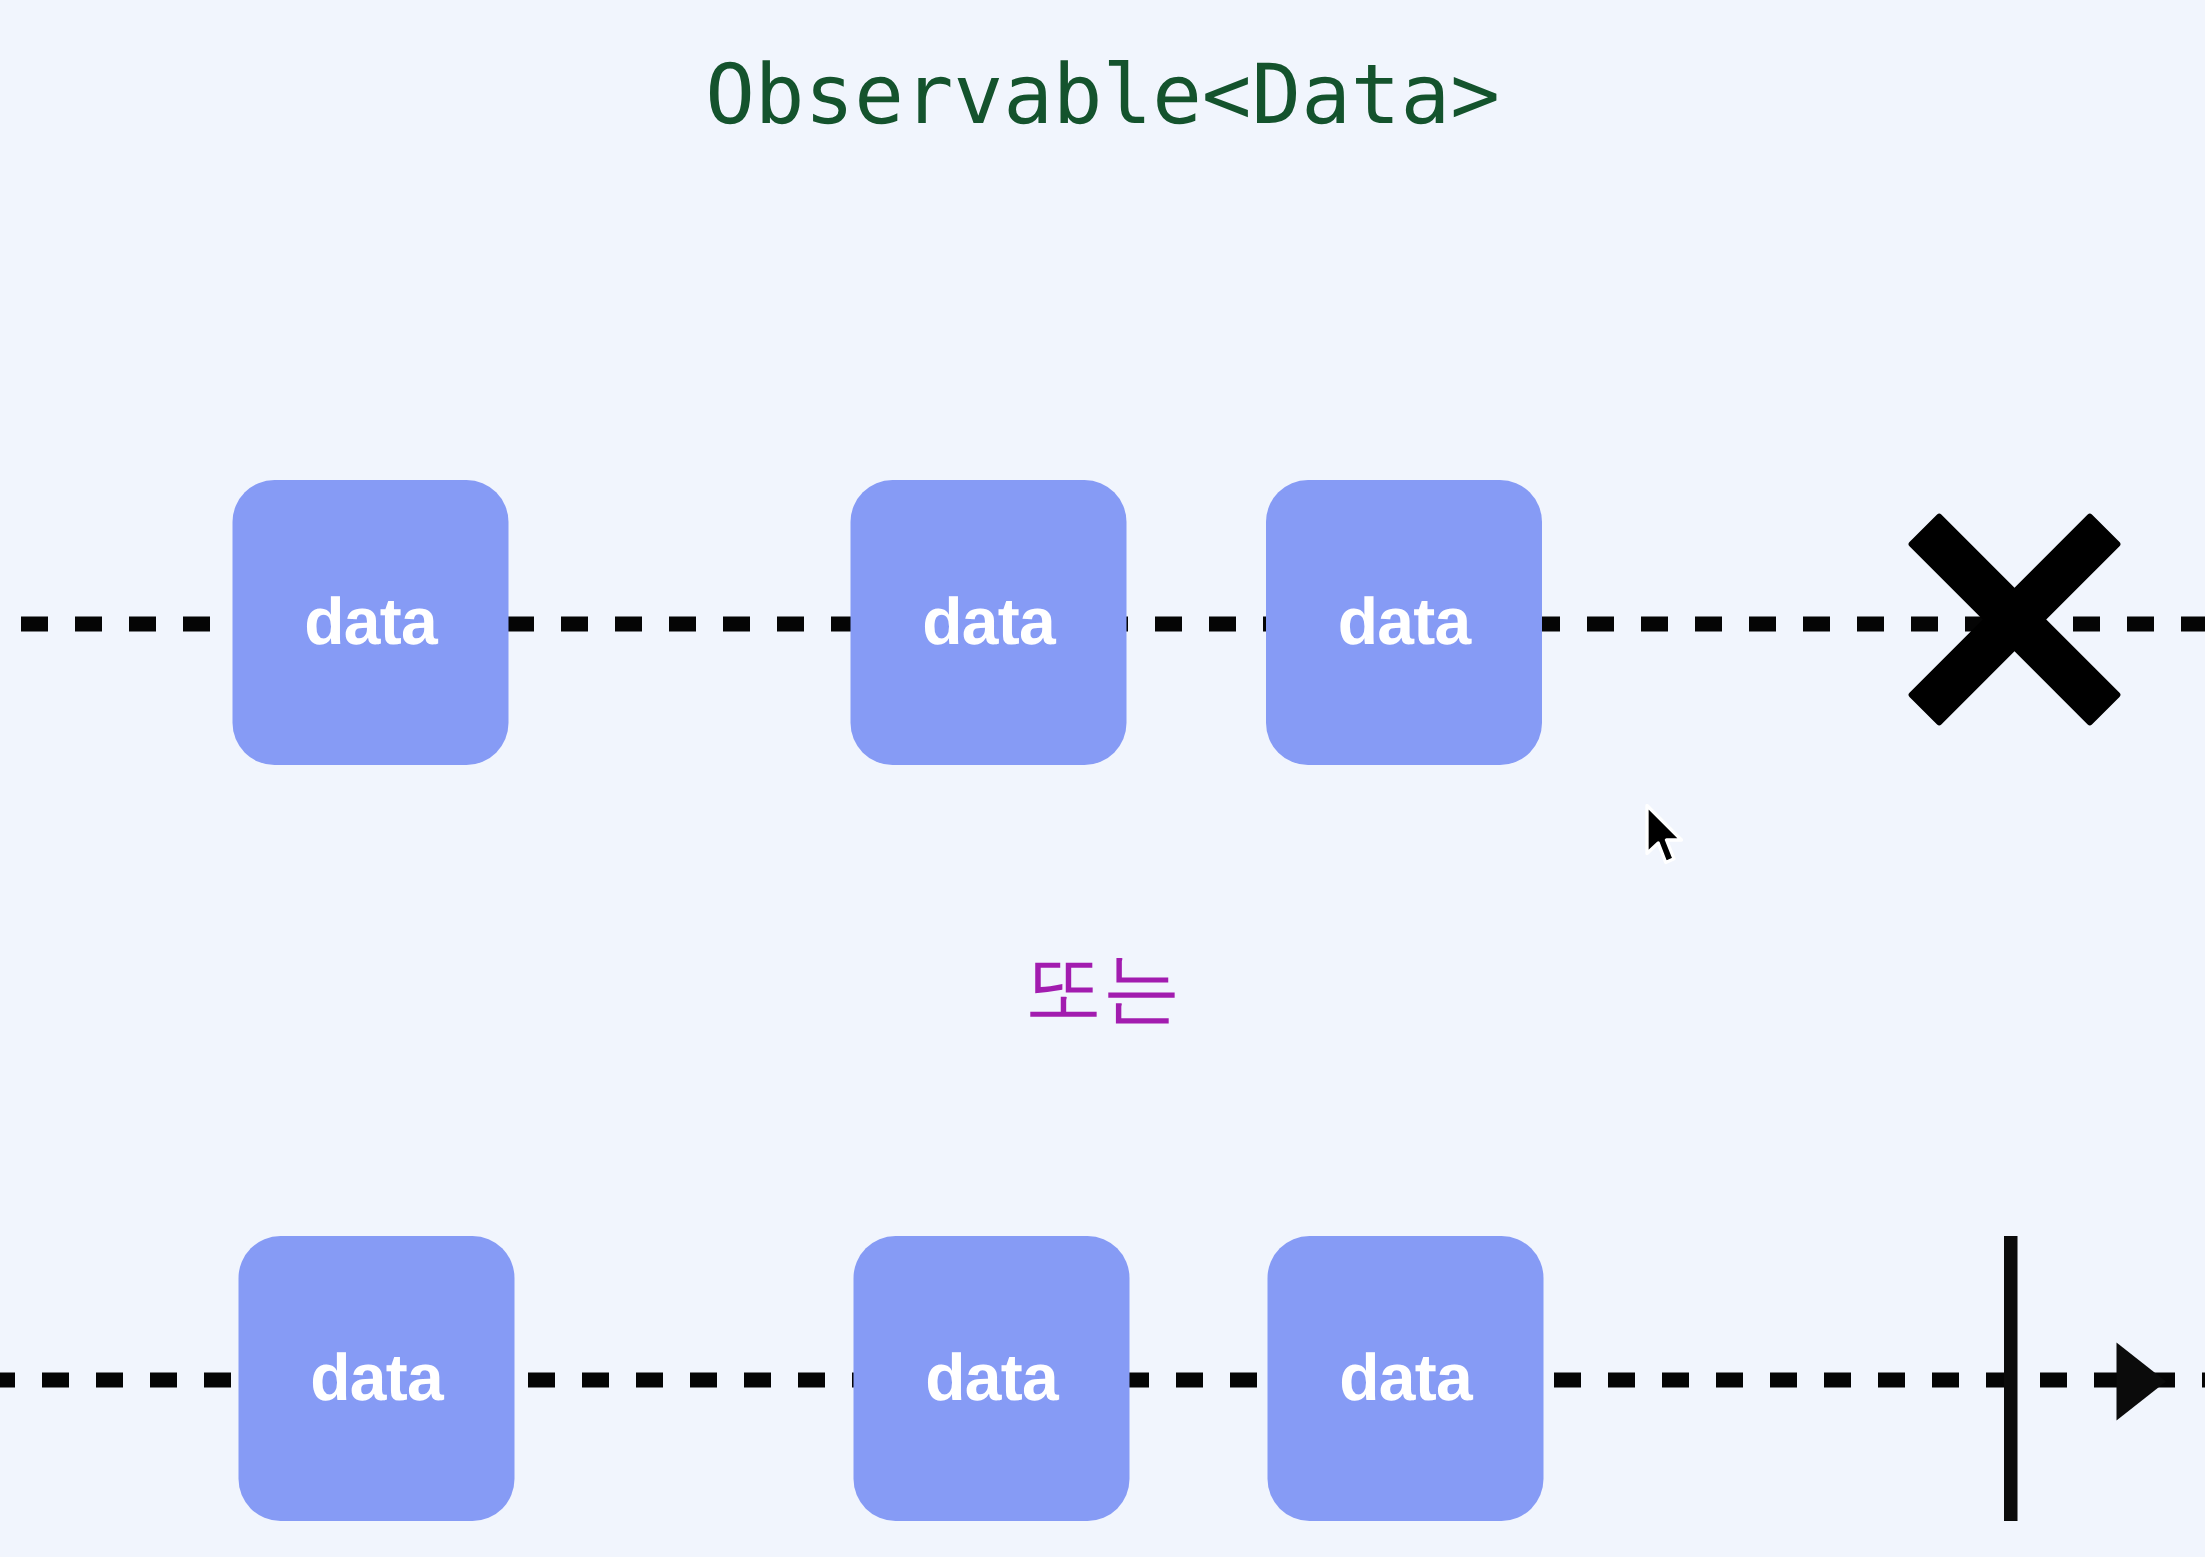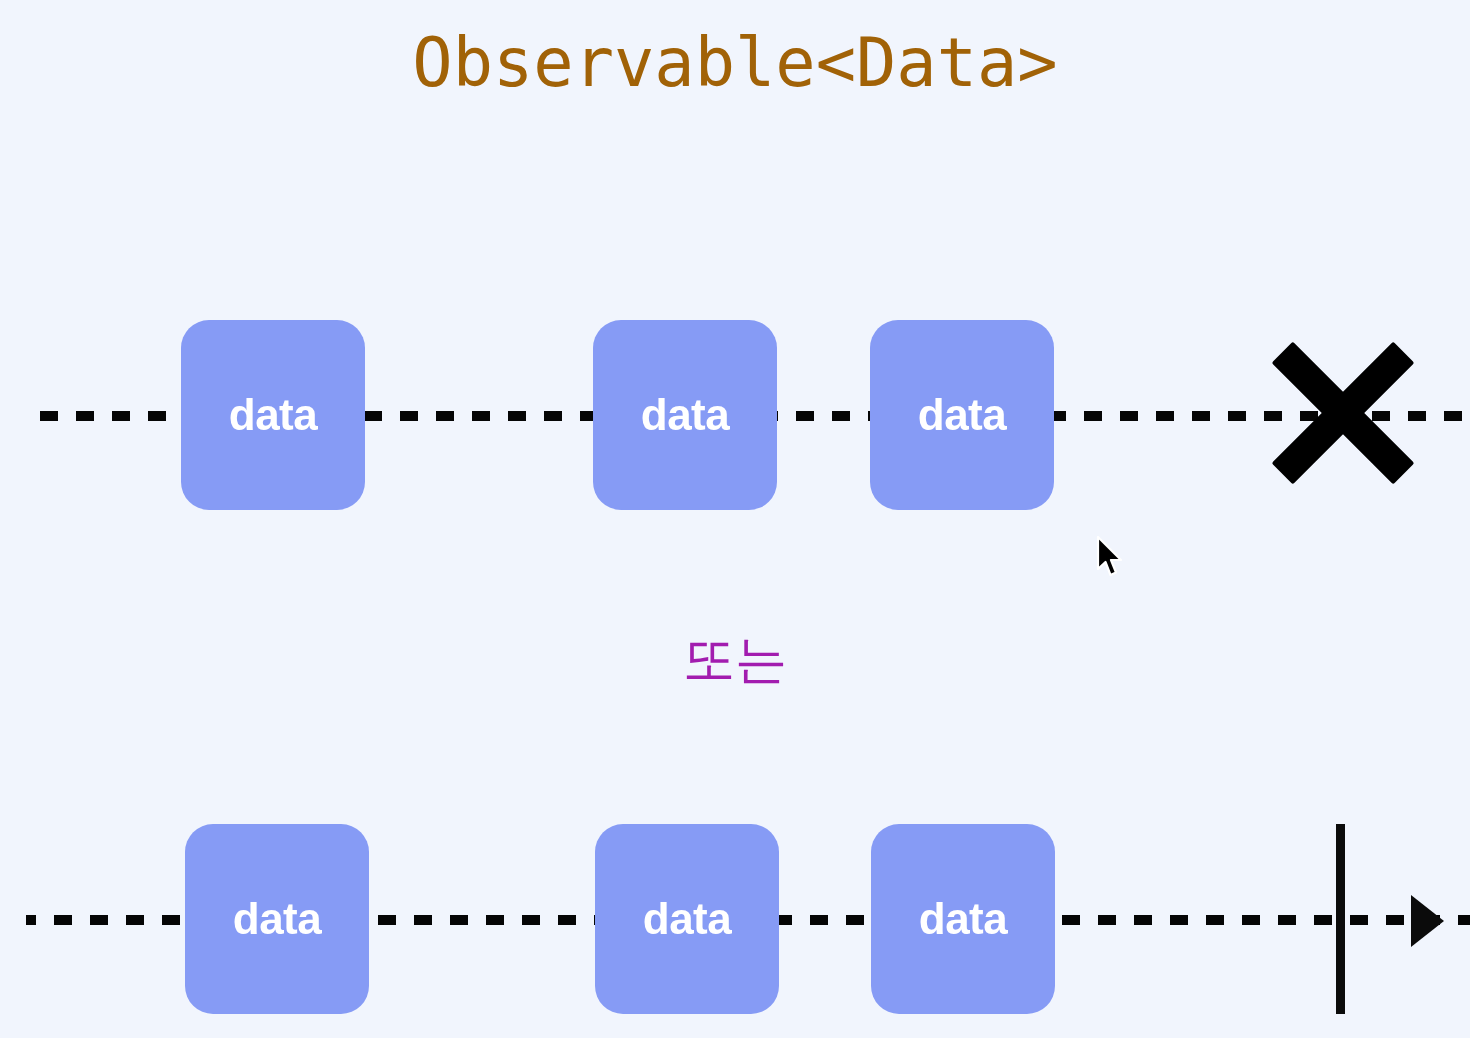--- a/index.html
+++ b/index.html
@@ -23,33 +23,32 @@
   }
 
   
   .diagram-title {
     position: absolute;
     left: 0;
     top: 30px;
     width: 1470px;
     text-align: center;
     font-family: "DejaVu Sans Mono", "Liberation Mono", monospace;
-    font-size: 67px;
+    font-size: 55px;
     line-height: 66px;
     letter-spacing: 0px;
-    color: #a16207;
+    color: #14532d;
     white-space: nowrap;
   }
 
   
   .marble-row {
     position: absolute;
     left: 0;
     width: 1414px;
-    margin-left: 26px;
   }
   .marble-row.row-1 { top: 320px; height: 192px; }
   .marble-row.row-2 { top: 824px; height: 192px; }
 
   
   .timeline {
     position: absolute;
     left: 0;
     top: 91px;          
     height: 10px;

